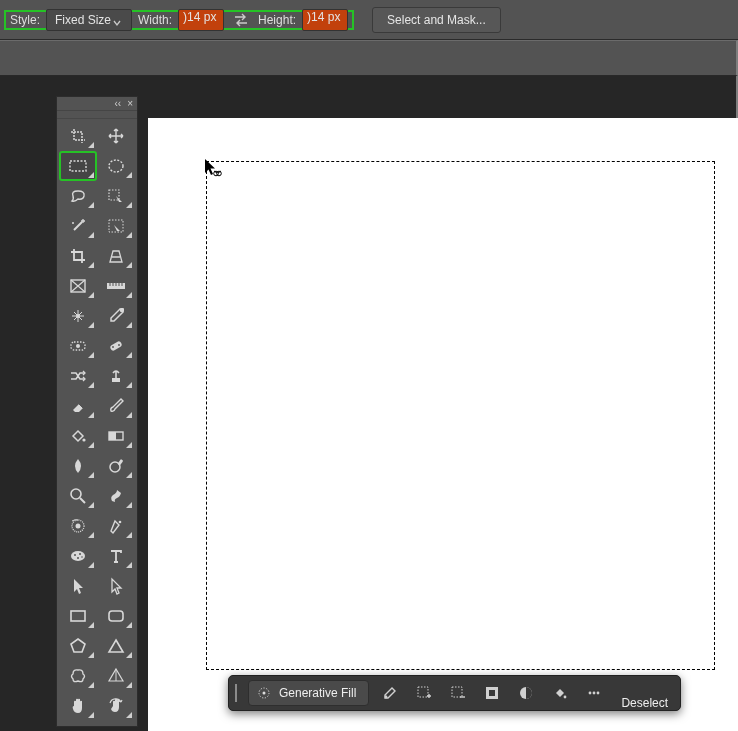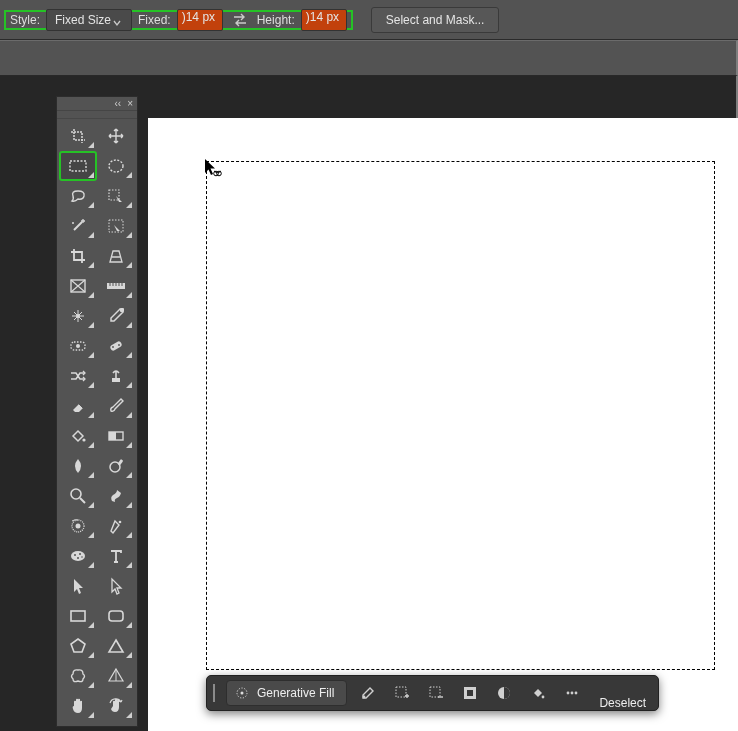--- a/index.html
+++ b/index.html
@@ -170,21 +170,21 @@
   .cursor {
     position: absolute;
     top: 158px;
     left: 204px;
     pointer-events: none;
   }
   
   .taskbar {
     position: absolute;
     bottom: 20px;
-    left: 206px;
+    left: 228px;
     height: 36px;
     background: #383838;
     border: 1px solid #222;
     border-radius: 5px;
     display: flex;
     align-items: center;
     padding: 0 6px;
     gap: 8px;
     box-shadow: 0 3px 10px rgba(0,0,0,0.5);
   }
@@ -221,21 +221,21 @@
   <div class="options-group">
     <span class="opt-label">Style:</span>
     <div class="style-select">
       <span>Fixed Size</span>
       <span class="chev">
         <svg width="8" height="8" viewBox="0 0 8 8">
             <path d="M1 2 L4 6 L7 2" stroke="#c9c9c9" fill="none" stroke-width="1.3"></path>
           </svg>
       </span>
     </div>
-    <span class="opt-label">Fixed:</span>
+    <span class="opt-label">Width:</span>
     <div class="num-input"><span>)14 px</span></div>
     <div class="swap-btn">
       <svg width="16" height="14" viewBox="0 0 16 14">
           <path d="M2 4 L12 4 M9 1 L12 4 L9 7" stroke="#d8d8d8" fill="none" stroke-width="1.4"></path>
           <path d="M14 10 L4 10 M7 7 L4 10 L7 13" stroke="#d8d8d8" fill="none" stroke-width="1.4"></path>
         </svg>
     </div>
     <span class="opt-label">Height:</span>
     <div class="num-input"><span>)14 px</span></div>
   </div>

